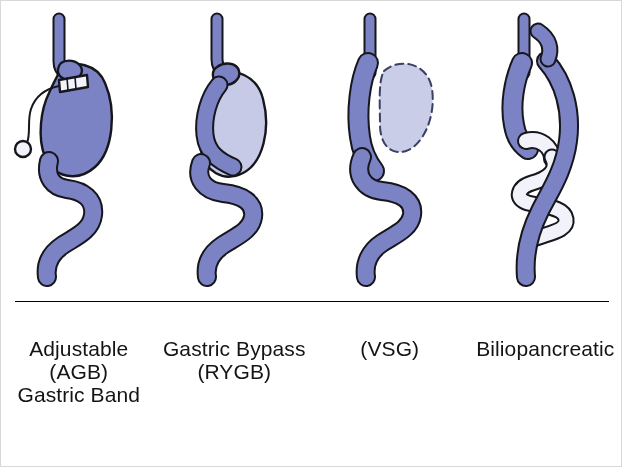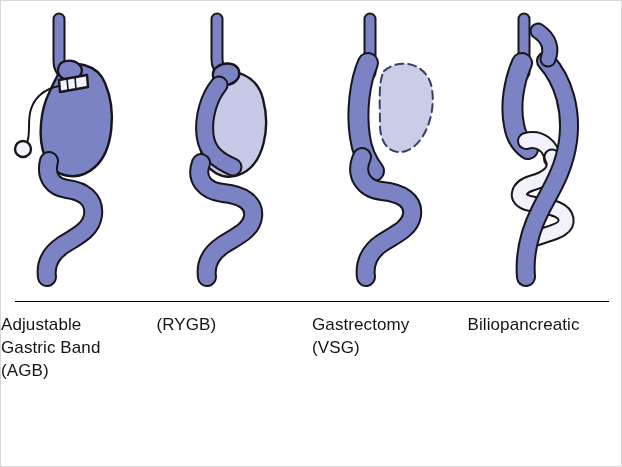--- a/index.html
+++ b/index.html
@@ -43,25 +43,26 @@
   .captions {
     position: absolute;
     left: 0;
     top: 312px;
     width: 622px;
     display: flex;
     flex-direction: row;
   }
   .caption {
     width: 155.5px;
-    text-align: left;
-    font-size: 17px;
+    text-align: center;
+    font-size: 21px;
     line-height: 23px;
     color: #141414;
     letter-spacing: 0.1px;
+    margin-top: 24px;
   }
   .caption .ln {
     display: block;
     white-space: nowrap;
   }
   .divider {
     position: absolute;
     left: 14px;
     top: 300px;
     width: 594px;
@@ -164,28 +165,28 @@
       </svg>
     </div>
 
   </div>
 
   <div class="divider"></div>
 
   <div class="captions">
     <div class="caption">
       <span class="ln">Adjustable</span>
+      <span class="ln">(AGB)</span>
       <span class="ln">Gastric Band</span>
-      <span class="ln">(AGB)</span>
     </div>
     <div class="caption">
+      <span class="ln">Gastric Bypass</span>
       <span class="ln">(RYGB)</span>
     </div>
     <div class="caption">
-      <span class="ln">Gastrectomy</span>
       <span class="ln">(VSG)</span>
     </div>
     <div class="caption">
       <span class="ln">Biliopancreatic</span>
     </div>
   </div>
 
 </div>
 
 </body></html>

